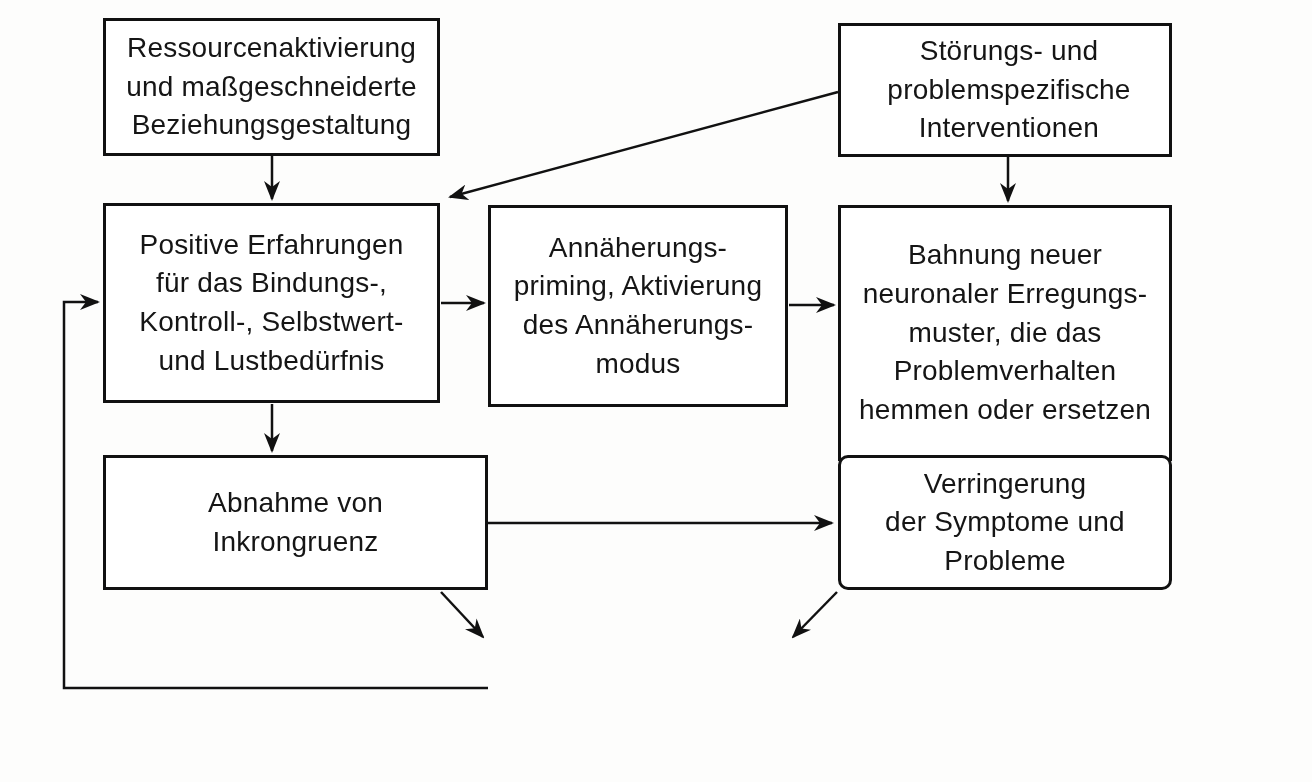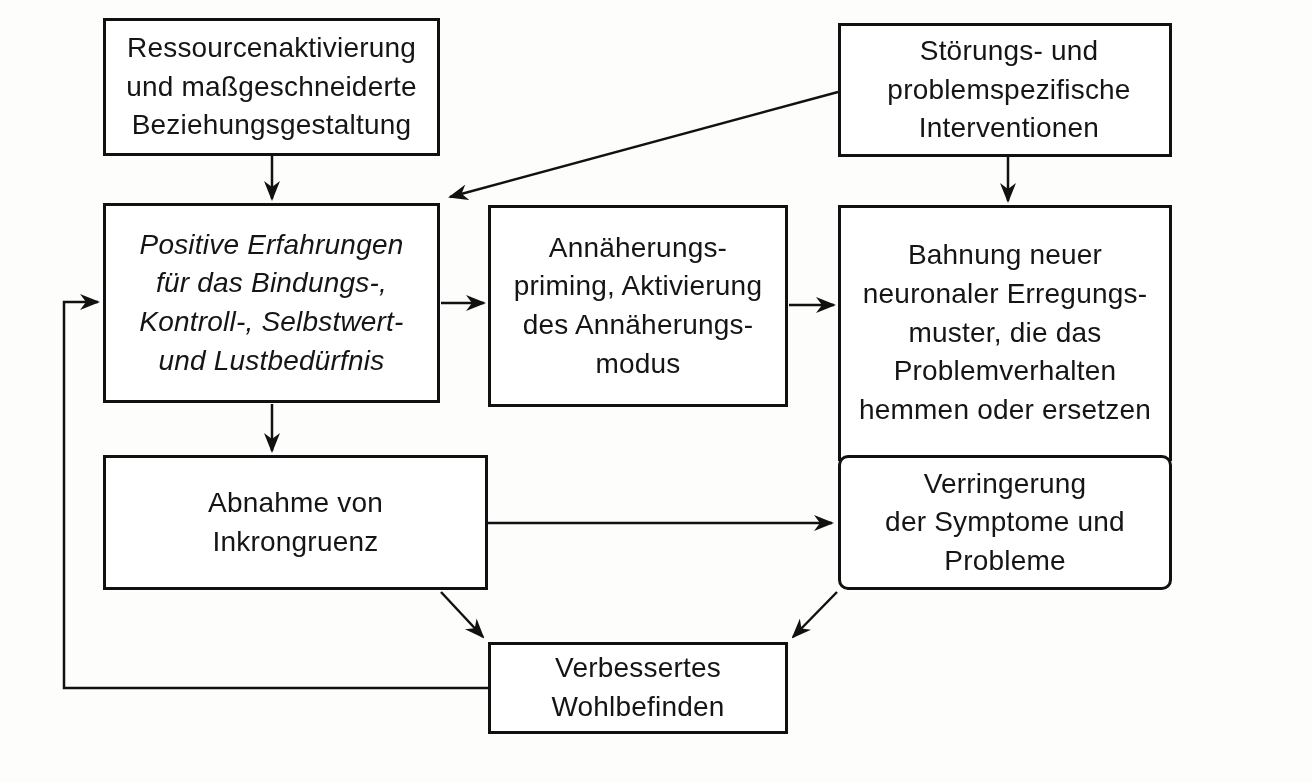--- a/index.html
+++ b/index.html
@@ -36,21 +36,21 @@
     display: block;
     white-space: pre-line;
     color: #151515;
     font-size: 28px;
     line-height: 1.38;
     letter-spacing: 0.2px;
   }
   
   #n-ressourcen   { left: 103px; top: 18px;  width: 337px; height: 138px; }
   #n-stoerung     { left: 838px; top: 23px;  width: 334px; height: 134px; padding-left: 8px; }
-  #n-positive     { left: 103px; top: 203px; width: 337px; height: 200px; font-style: italic; }
+  #n-positive     { left: 103px; top: 203px; width: 337px; height: 200px; }
   #n-annaeherung  { left: 488px; top: 205px; width: 300px; height: 202px; }
   #n-bahnung      { left: 838px; top: 205px; width: 334px; height: 256px; }
   #n-abnahme      { left: 103px; top: 455px; width: 385px; height: 135px; }
   #n-verringerung { left: 838px; top: 455px; width: 334px; height: 135px; border-radius: 10px; }
   #n-wohlbefinden { left: 488px; top: 642px; width: 300px; height: 92px;  }
 </style>
 </head>
 <body>
 
 <div class="canvas">
@@ -123,18 +123,14 @@
     <span class="label">Abnahme von
 Inkrongruenz</span>
   </div>
 
   <div class="node" id="n-verringerung">
     <span class="label">Verringerung
 der Symptome und
 Probleme</span>
   </div>
 
-  <div class="node" id="n-wohlbefinden">
-    <span class="label">Verbessertes
-Wohlbefinden</span>
-  </div>
 
 </div>
 
 </body></html>

